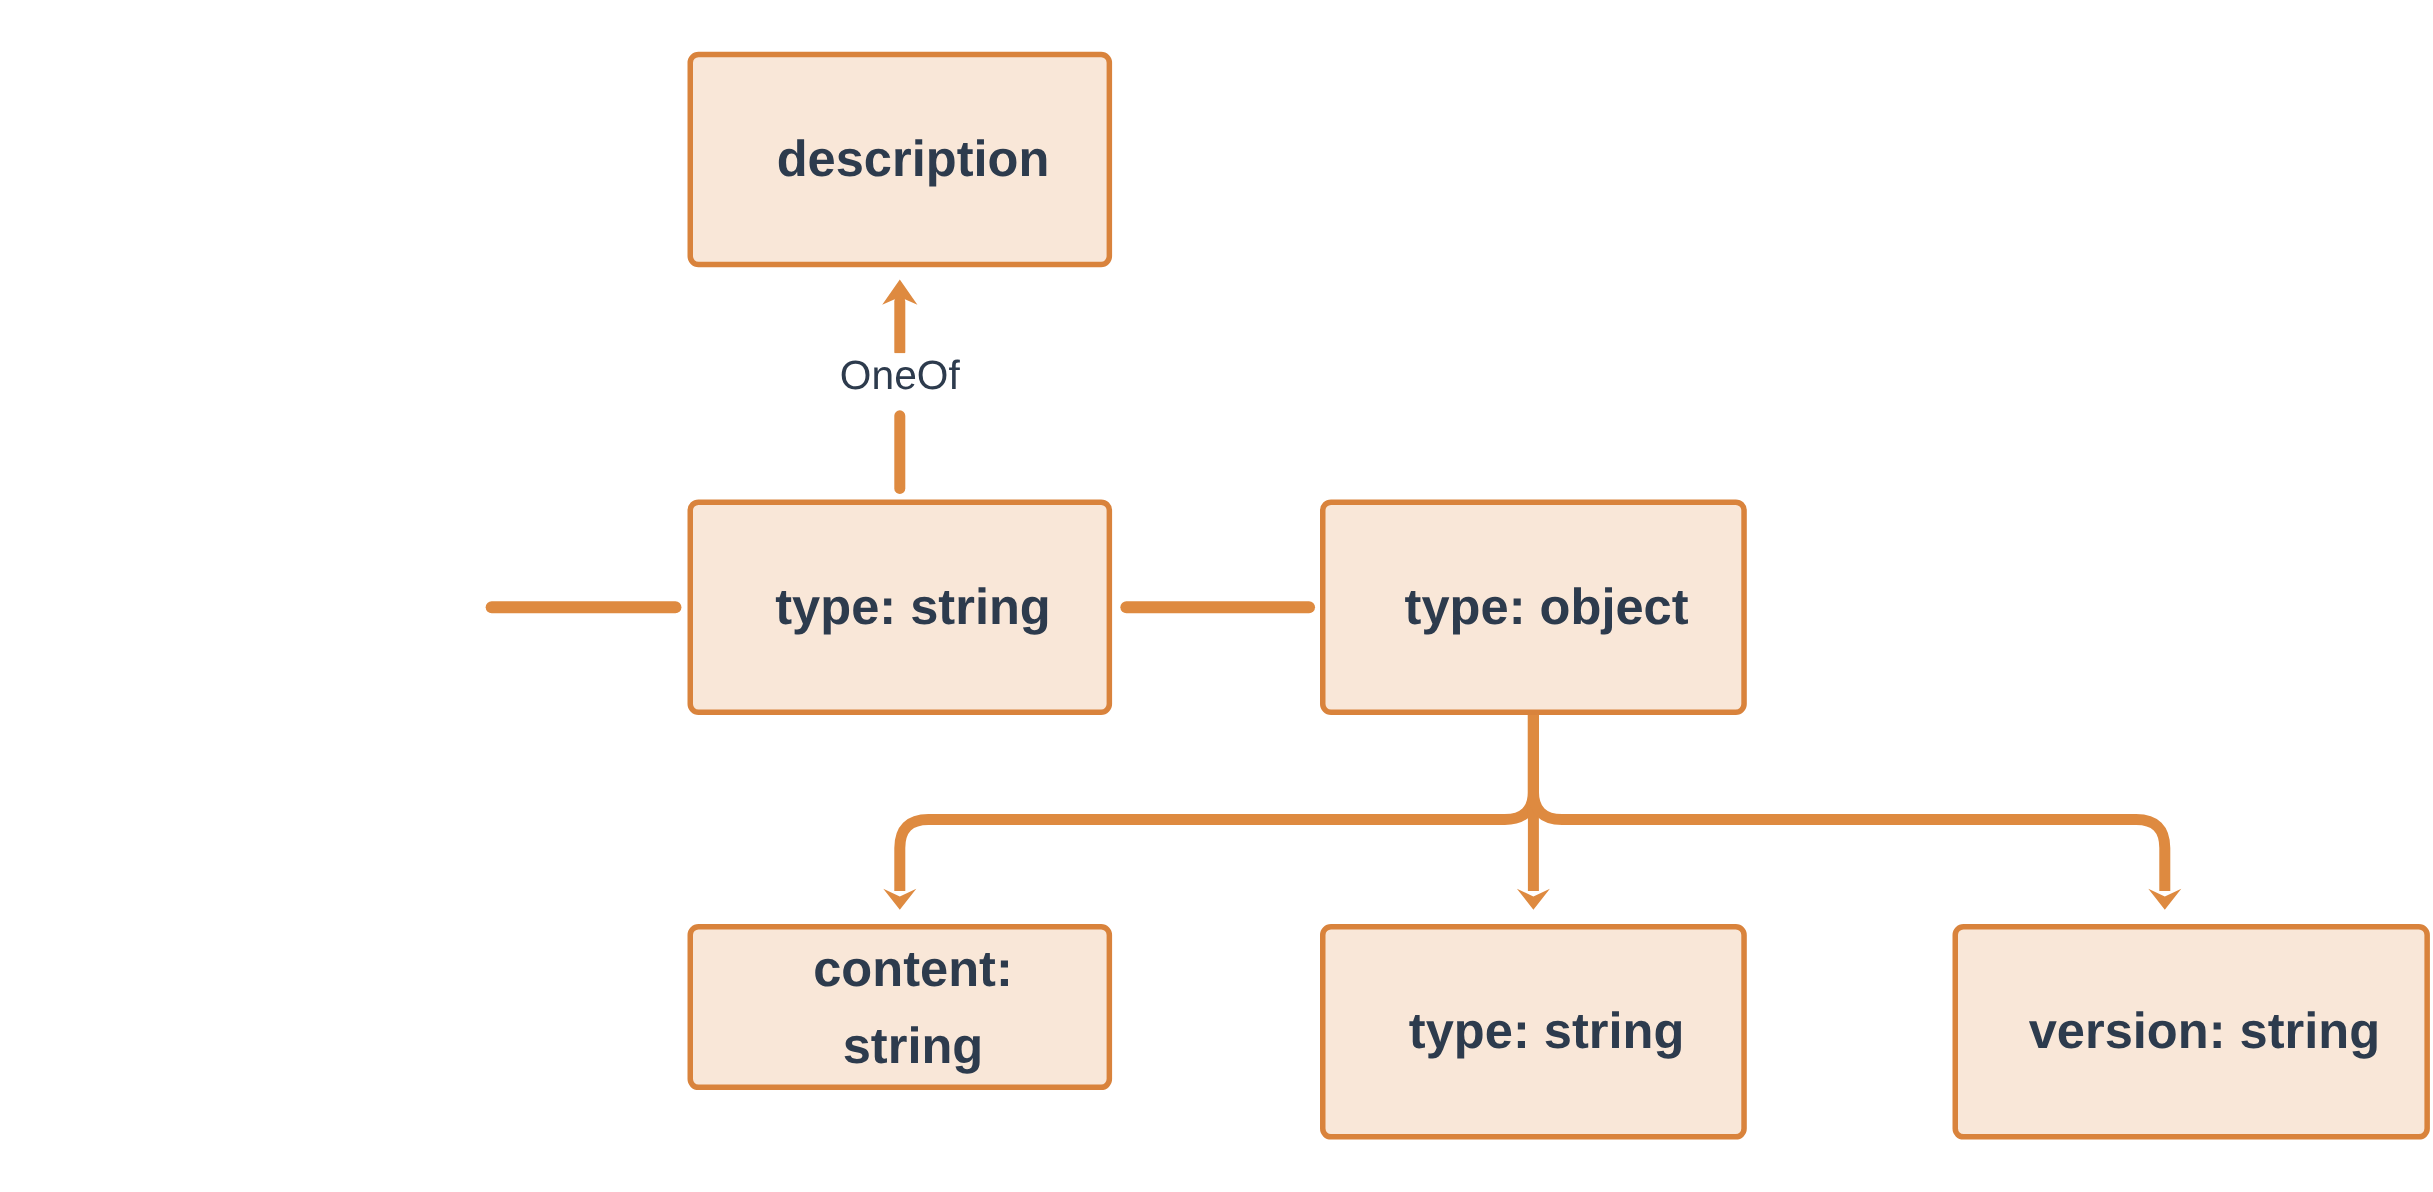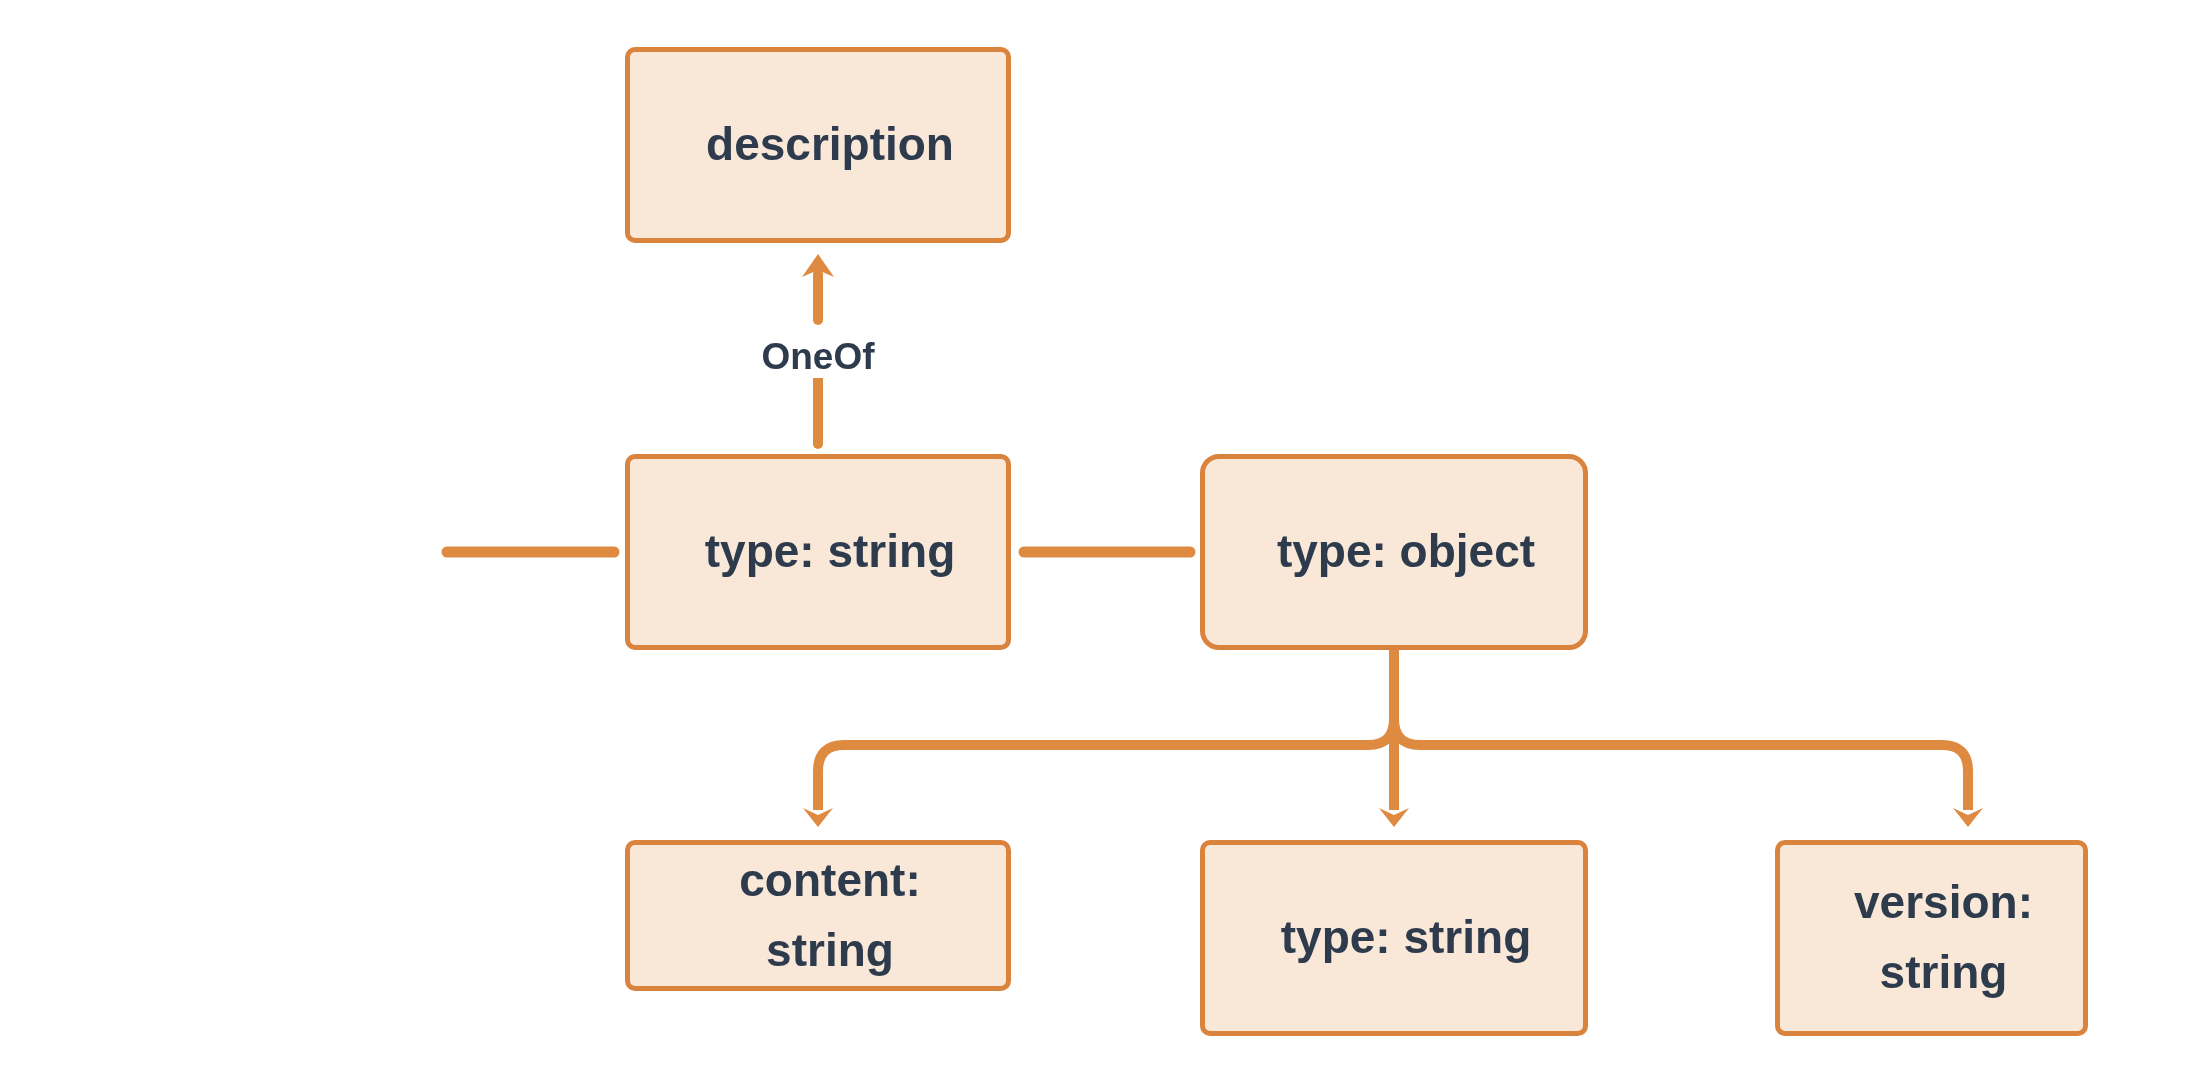--- a/index.html
+++ b/index.html
@@ -47,31 +47,31 @@
     justify-content: center;
     font-size: 46px;
     font-weight: 600;
     line-height: 1.52;
     text-align: center;
     padding-left: 24px;
   }
   #node-description        { left: 625px;  top: 47px;  width: 386px; height: 196px; }
   #node-type-null          { left: 50px;   top: 454px; width: 384px; height: 196px; }
   #node-type-string-mid    { left: 625px;  top: 454px; width: 386px; height: 196px; }
-  #node-type-object        { left: 1200px; top: 454px; width: 388px; height: 196px; border-radius: 19px; }
+  #node-type-object        { left: 1200px; top: 454px; width: 388px; height: 196px; }
   #node-content-string     { left: 625px;  top: 840px; width: 386px; height: 151px; }
   #node-type-string-bottom { left: 1200px; top: 840px; width: 388px; height: 196px; }
-  #node-version-string     { left: 1775px; top: 840px; width: 313px; height: 196px; }
+  #node-version-string     { left: 1775px; top: 840px; width: 434px; height: 196px; }
   .edge-label {
     position: absolute;
     left: 818px;
-    top: 357px;
+    top: 342px;
     transform: translate(-50%, -50%);
     font-size: 37px;
-    font-weight: 700;
+    font-weight: 400;
     color: var(--text-dark);
     background: var(--bg);
     padding: 0 4px;
     white-space: nowrap;
   }
 </style>
 </head>
 <body>
 
 <div class="canvas">

